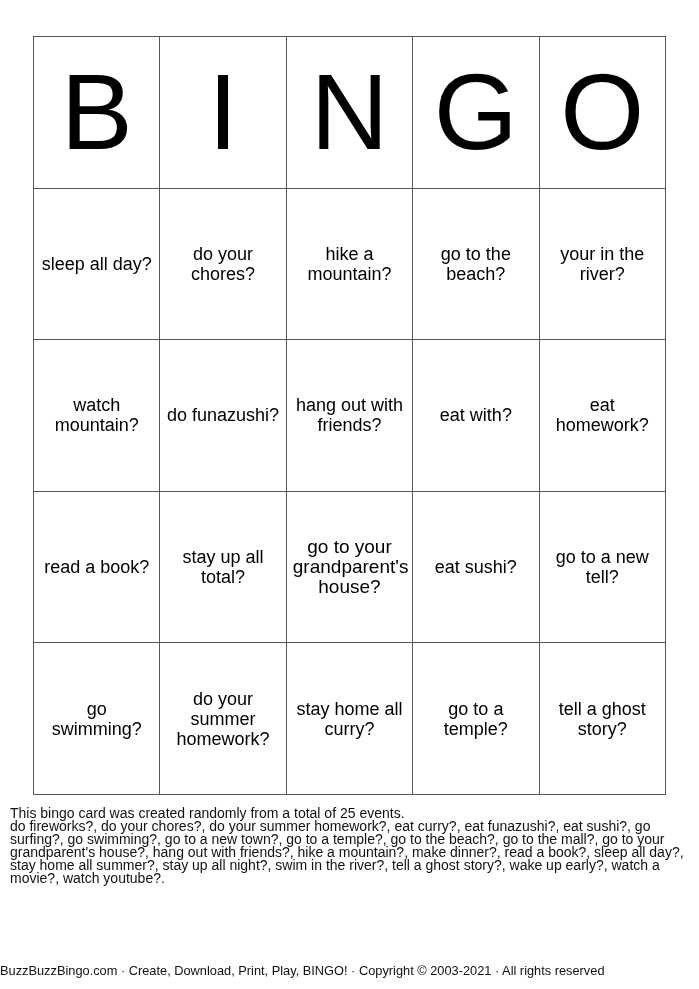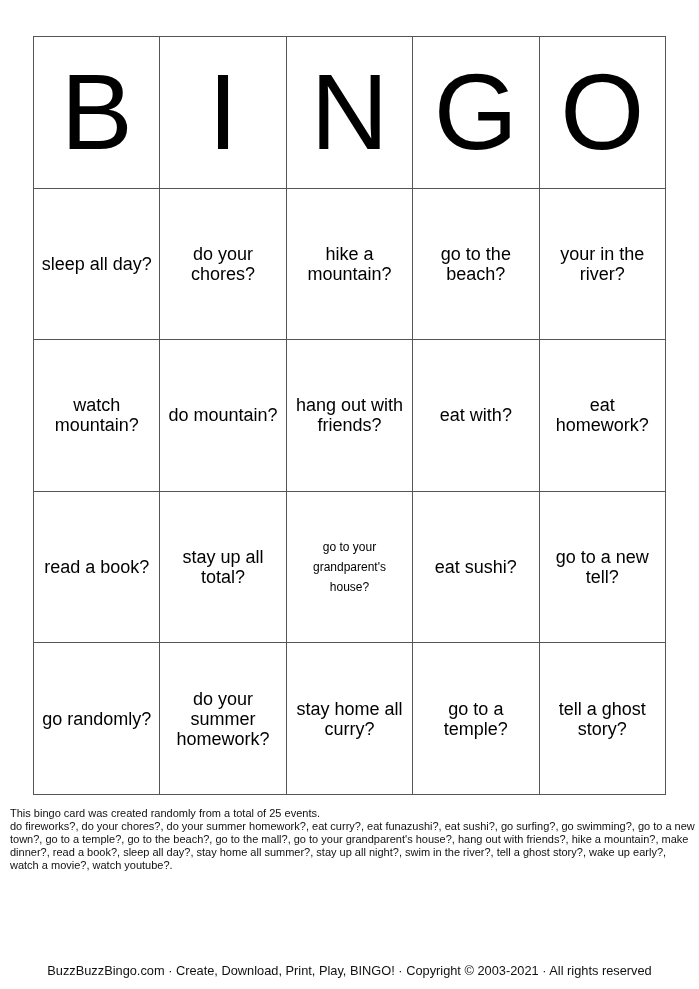--- a/index.html
+++ b/index.html
@@ -1,23 +1,23 @@
 <!DOCTYPE html>
 <html><head>
 <meta charset="utf-8">
 <style>
   html, body { margin:0; padding:0; background:#fff; }
   body { width:699px; height:989px; position:relative; font-family:"Liberation Sans", sans-serif; color:#000; overflow:hidden; }
   .grid { position:absolute; left:33px; top:36px; width:632px; height:759px; border-collapse:collapse; table-layout:fixed; }
   .grid td { border:1px solid #555; width:126.4px; height:126.5px; text-align:center; vertical-align:middle; padding:0 6px; box-sizing:border-box; }
   .hdr td { font-size:108px; line-height:1; padding:0; }
   .cell { font-size:18px; line-height:20px; }
-  .cell.small { font-size:12px; line-height:20px; }
-  .info { position:absolute; left:10px; top:807px; width:685px; font-size:11px; line-height:13px; color:#111; }
-  .footer { position:absolute; left:0; width:699px; top:963px; text-align:center; font-size:12.8px; color:#111; }
+  .cell.small { font-size:19px; line-height:20px; }
+  .info { position:absolute; left:10px; top:807px; width:685px; font-size:14px; line-height:13px; color:#111; }
+  .footer { position:absolute; left:0; width:699px; top:963px; text-align:left; font-size:12.8px; color:#111; }
 </style>
 </head>
 <body>
 
 <table class="grid">
   <tbody>
       <tr class="hdr">
     <td>B</td>
     <td>I</td>
     <td>N</td>
@@ -26,34 +26,34 @@
   </tr>
   <tr>
     <td class="cell">sleep all day?</td>
     <td class="cell">do your chores?</td>
     <td class="cell">hike a mountain?</td>
     <td class="cell">go to the beach?</td>
     <td class="cell">your in the river?</td>
   </tr>
   <tr>
     <td class="cell">watch mountain?</td>
-    <td class="cell">do mountain?</td>
+    <td class="cell">do funazushi?</td>
     <td class="cell">hang out with friends?</td>
     <td class="cell">eat with?</td>
     <td class="cell">eat homework?</td>
   </tr>
   <tr>
     <td class="cell">read a book?</td>
     <td class="cell">stay up all total?</td>
     <td class="cell small">go to your grandparent's house?</td>
     <td class="cell">eat sushi?</td>
     <td class="cell">go to a new tell?</td>
   </tr>
   <tr>
-    <td class="cell">go randomly?</td>
+    <td class="cell">go swimming?</td>
     <td class="cell">do your summer homework?</td>
     <td class="cell">stay home all curry?</td>
     <td class="cell">go to a temple?</td>
     <td class="cell">tell a ghost story?</td>
   </tr>
 </tbody>
   </table>
 
 <div class="info">
   <div>This bingo card was created randomly from a total of 25 events.</div>

